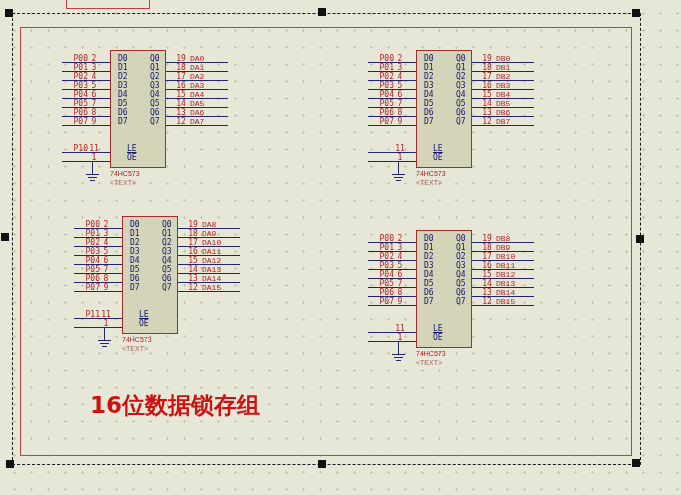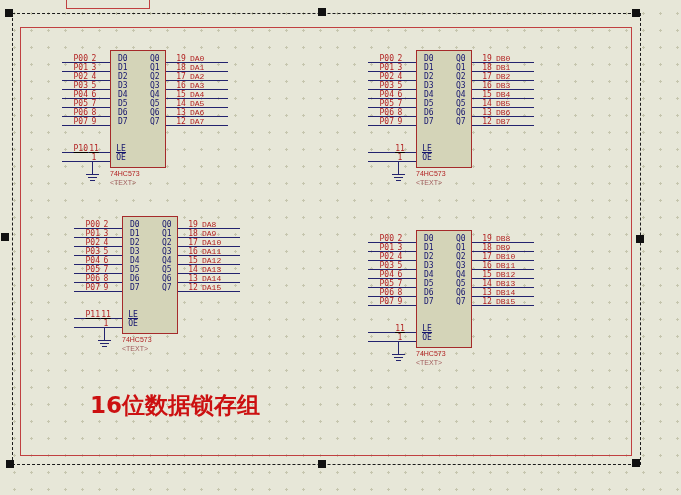--- a/index.html
+++ b/index.html
@@ -40,23 +40,23 @@
   .nl{width:26px;text-align:right;color:#b22222;}
   .pn{width:12px;text-align:center;color:#b22222;}
   .stub{width:10px;}
   .stub.r{width:8px;}
   .u{border-bottom:1px solid #23236e;}
   .dn{width:16px;padding-left:8px;color:#14146e;}
   .sp{flex:1;}
   .qn{width:16px;text-align:right;padding-right:10px;color:#14146e;}
   .pnr{width:14px;text-align:center;color:#b22222;}
   .nr{width:40px;text-align:left;padding-left:2px;color:#b22222;font-family:Liberation Mono, monospace;}
-  .pname{width:20px;padding-left:2px;color:#14146e;text-align:center;}
+  .pname{width:20px;padding-left:17px;color:#14146e;}
   .oe .pname{text-decoration:overline;}
-  .prow.le{position:absolute;left:0;top:104px;width:110px;text-decoration:underline;}
+  .prow.le{position:absolute;left:0;top:104px;width:110px;}
   .prow.oe{position:absolute;left:0;top:113px;width:110px;}
   .gnd-h{position:absolute;left:30px;top:121px;width:18px;height:1px;background:#23236e;}
   .gnd-v{position:absolute;left:30px;top:121px;width:1px;height:13px;background:#23236e;}
   .gnd.b1{position:absolute;left:24px;top:134px;width:13px;height:1px;background:#23236e;}
   .gnd.b2{position:absolute;left:26px;top:137px;width:9px;height:1px;background:#23236e;}
   .gnd.b3{position:absolute;left:28px;top:140px;width:5px;height:1px;background:#23236e;}
   .part{position:absolute;left:48px;top:130px;font-size:7px;color:#b22222;
         font-family:"Liberation Sans",sans-serif;}
   .ttag{position:absolute;left:48px;top:139px;font-size:7px;color:#a15c5c;
         font-family:"Liberation Sans",sans-serif;}

